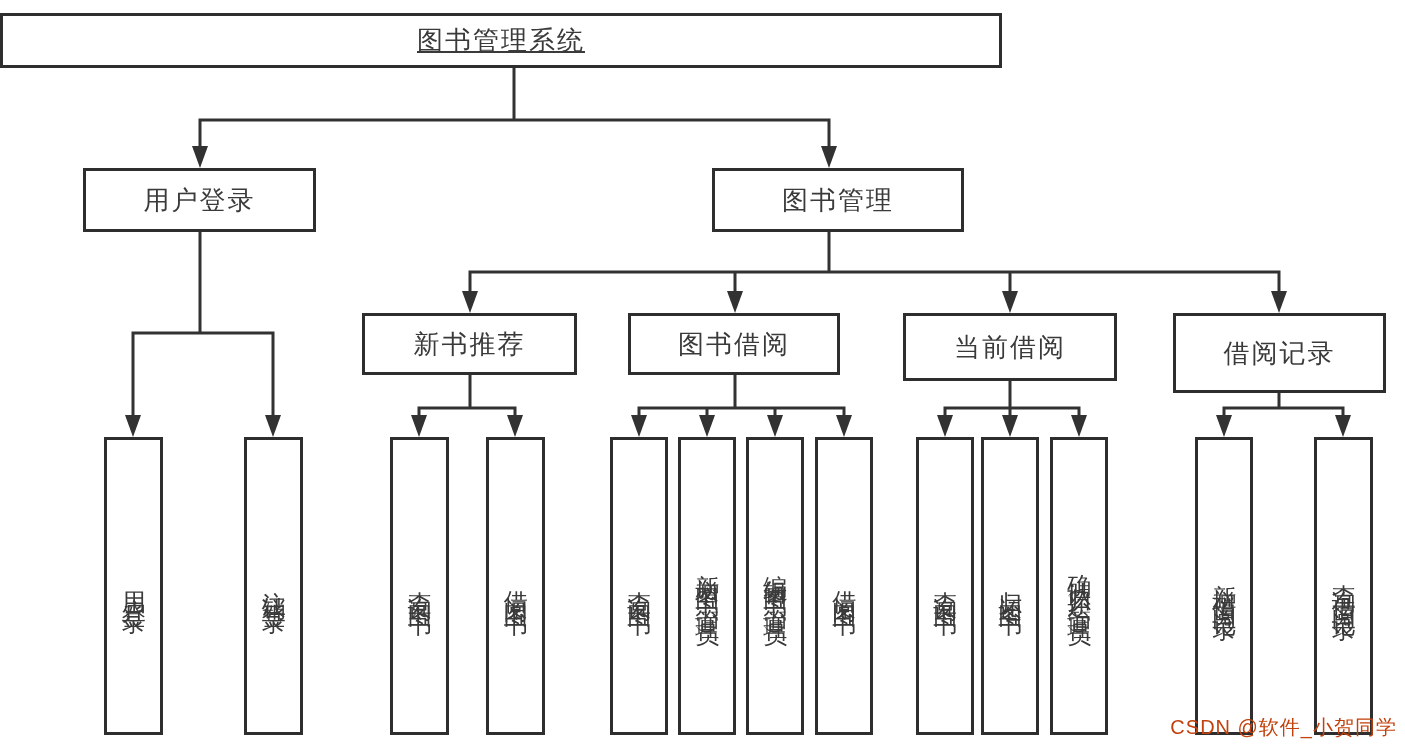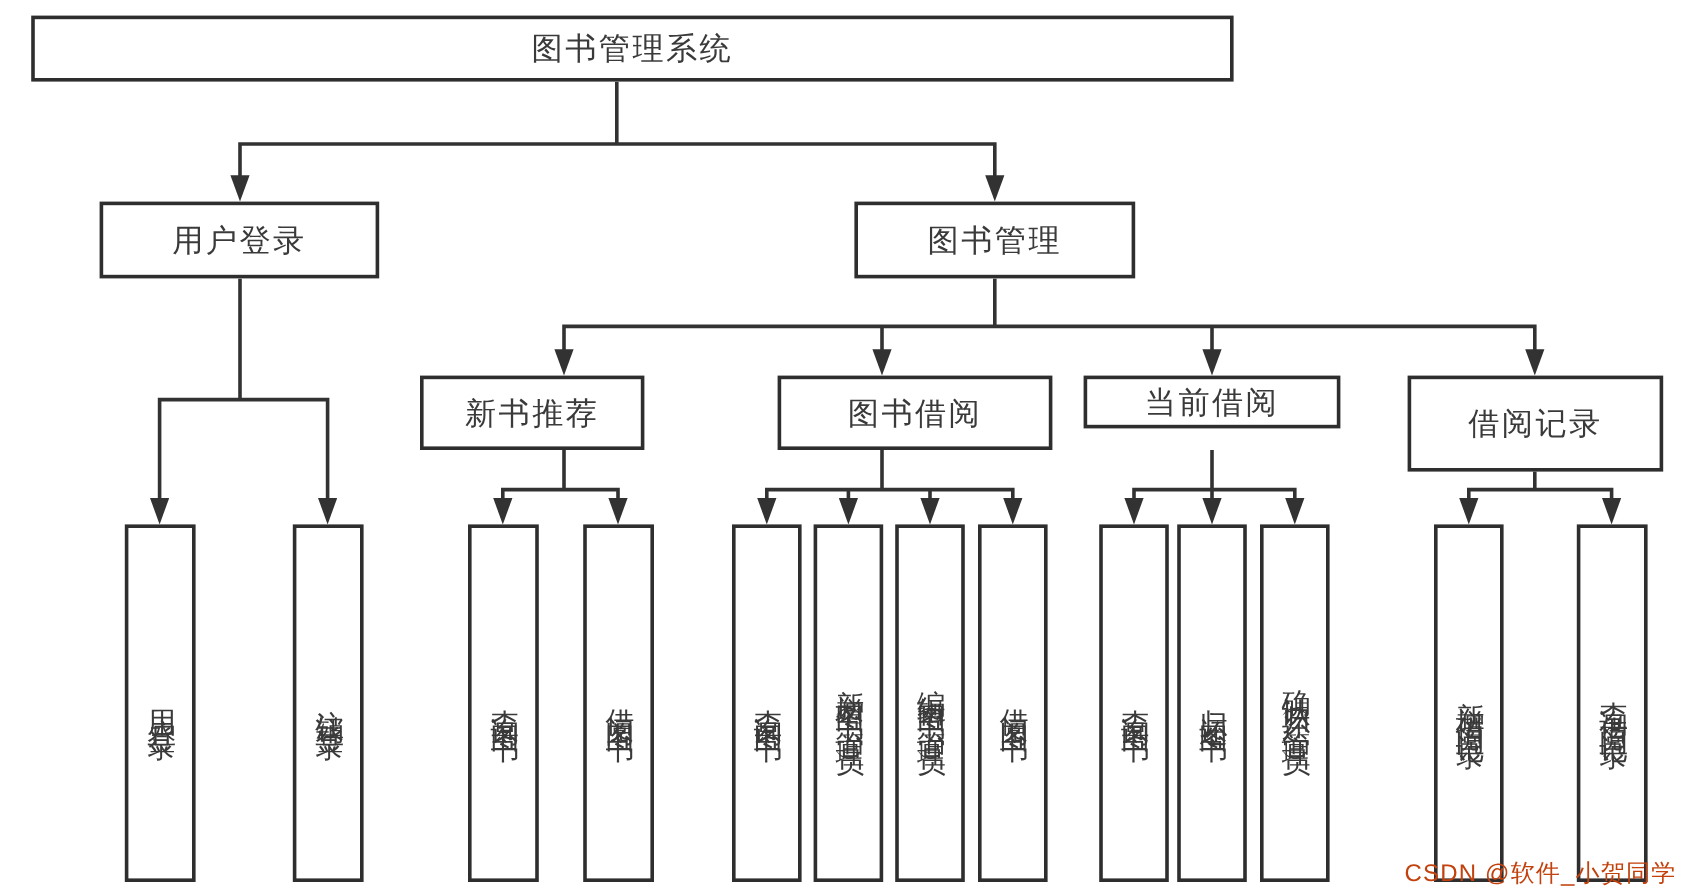--- a/index.html
+++ b/index.html
@@ -95,38 +95,38 @@
       <polygon points="1002,415 1018,415 1010,437"></polygon>
       <polygon points="1071,415 1087,415 1079,437"></polygon>
     </g>
     <g>
       <path d="M1279 375 V408 M1224 419 V408 H1343 V419"></path>
       <polygon points="1216,415 1232,415 1224,437"></polygon>
       <polygon points="1335,415 1351,415 1343,437"></polygon>
     </g>
   </svg>
 
-  <div class="node h" style="left:26px; top:13px; width:1002px; height:55px;">
+  <div class="node h" style="left:0; top:13px; width:1002px; height:55px;text-decoration:underline;">
     <span>图书管理系统</span>
   </div>
 
   <div class="node h" style="left:83px; top:168px; width:233px; height:64px;">
     <span>用户登录</span>
   </div>
-  <div class="node h" style="left:712px; top:168px; width:234px; height:64px;">
+  <div class="node h" style="left:712px; top:168px; width:252px; height:64px;">
     <span>图书管理</span>
   </div>
 
-  <div class="node h" style="left:350px; top:313px; width:187px; height:62px;">
+  <div class="node h" style="left:362px; top:313px; width:215px; height:62px;">
     <span>新书推荐</span>
   </div>
-  <div class="node h" style="left:648px; top:313px; width:229px; height:62px;">
+  <div class="node h" style="left:628px; top:313px; width:212px; height:62px;">
     <span>图书借阅</span>
   </div>
-  <div class="node h" style="left:903px; top:313px; width:214px; height:44px;">
+  <div class="node h" style="left:903px; top:313px; width:214px; height:68px;">
     <span>当前借阅</span>
   </div>
   <div class="node h" style="left:1173px; top:313px; width:213px; height:80px;">
     <span>借阅记录</span>
   </div>
 
   <div class="node v" style="left:104px; top:437px; width:59px; height:298px;">
     <span>用户登录</span>
   </div>
   <div class="node v" style="left:244px; top:437px; width:59px; height:298px;">

